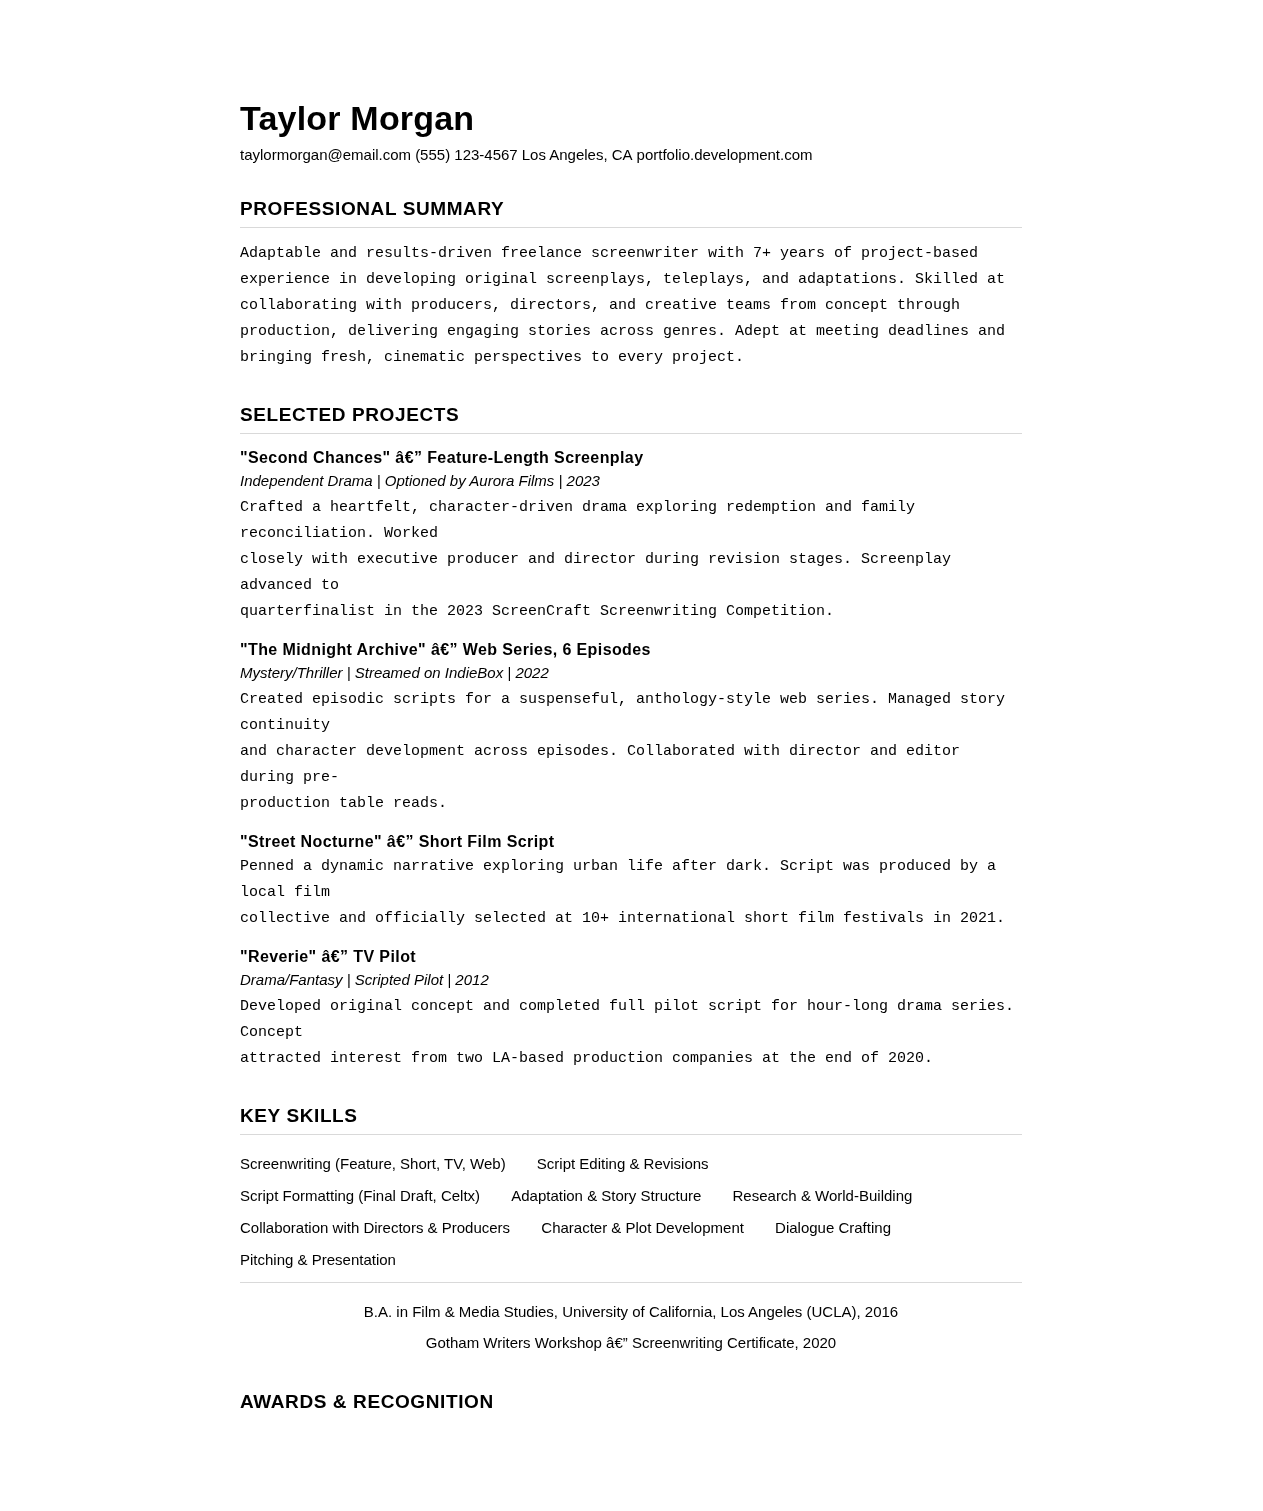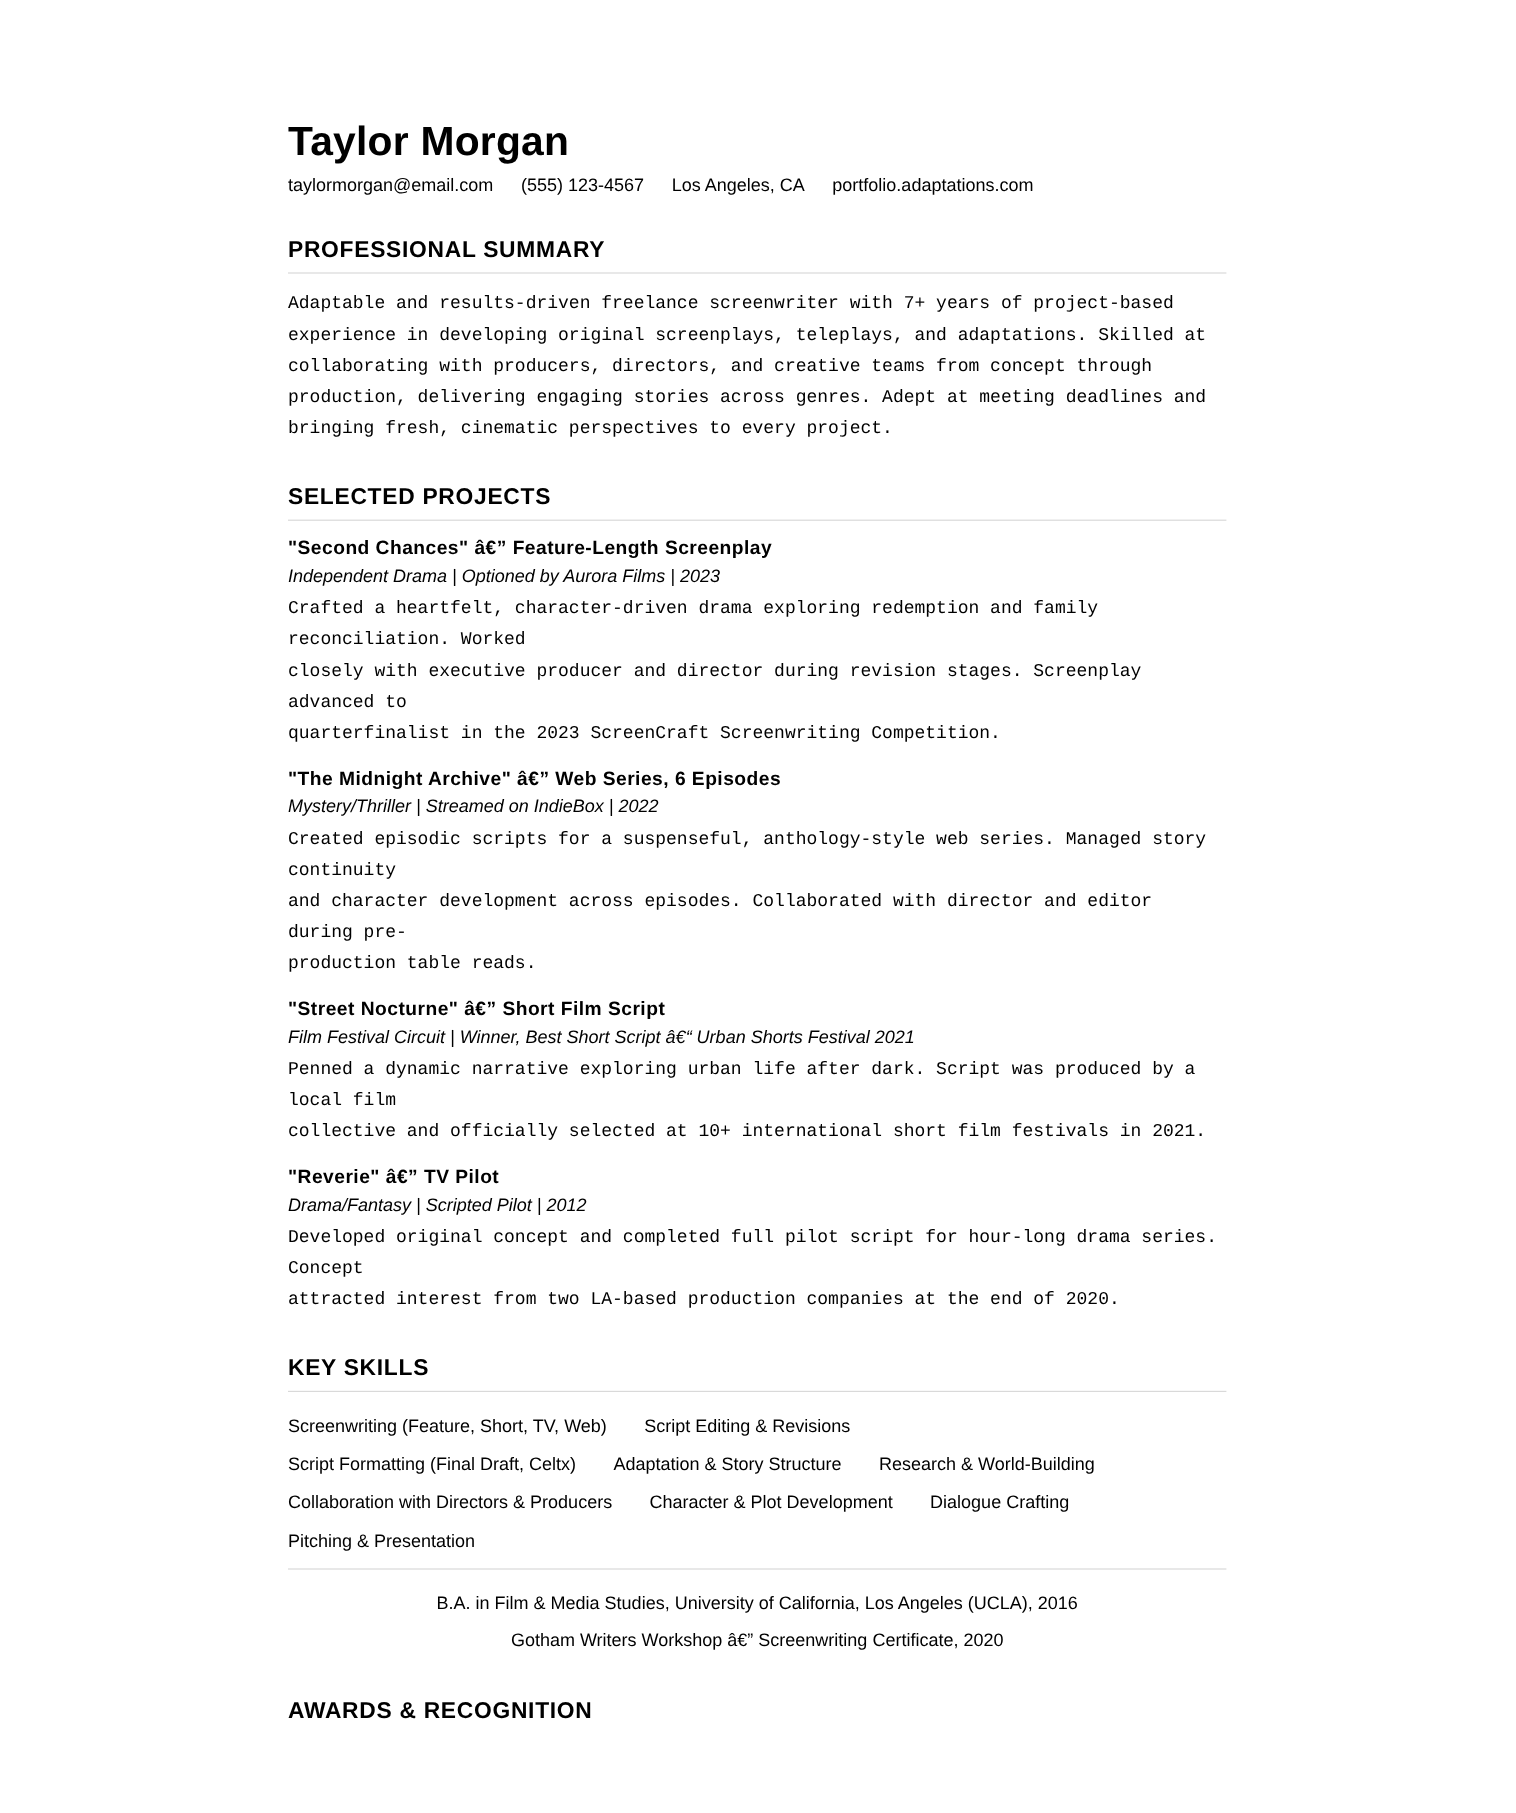--- a/index.html
+++ b/index.html
@@ -22,21 +22,21 @@
   .name {
     margin: 0;
     padding-top: 100px;
     font-size: 34px;
     line-height: 36px;
     font-weight: bold;
     letter-spacing: 0.2px;
   }
   .contact-row {
     display: flex;
-    gap: 23px;
+    gap: 4px;
     margin-top: 9px;
     font-size: 15px;
     line-height: 20px;
   }
   .section-heading {
     margin: 32px 0 0 0;
     font-size: 19px;
     line-height: 24px;
     font-weight: bold;
     letter-spacing: 0.6px;
@@ -91,21 +91,21 @@
 <body>
 
 <div class="resume">
 
   <h1 class="name">Taylor Morgan</h1>
 
   <div class="contact-row">
     <span>taylormorgan@email.com</span>
     <span>(555) 123-4567</span>
     <span>Los Angeles, CA</span>
-    <span>portfolio.adaptations.com</span>
+    <span>portfolio.development.com</span>
   </div>
 
   <h2 class="section-heading">PROFESSIONAL SUMMARY</h2>
   <hr class="rule">
   <p class="body-text">Adaptable and results-driven freelance screenwriter with 7+ years of project-based
 experience in developing original screenplays, teleplays, and adaptations. Skilled at
 collaborating with producers, directors, and creative teams from concept through
 production, delivering engaging stories across genres. Adept at meeting deadlines and
 bringing fresh, cinematic perspectives to every project.</p>
 
@@ -124,21 +124,20 @@
     <div class="project">
       <p class="project-title">"The Midnight Archive" â€” Web Series, 6 Episodes</p>
       <p class="project-meta">Mystery/Thriller | Streamed on IndieBox | 2022</p>
       <p class="body-text">Created episodic scripts for a suspenseful, anthology-style web series. Managed story continuity
 and character development across episodes. Collaborated with director and editor during pre-
 production table reads.</p>
     </div>
 
     <div class="project">
       <p class="project-title">"Street Nocturne" â€” Short Film Script</p>
-      <p class="project-meta">Film Festival Circuit | Winner, Best Short Script â€“ Urban Shorts Festival 2021</p>
       <p class="body-text">Penned a dynamic narrative exploring urban life after dark. Script was produced by a local film
 collective and officially selected at 10+ international short film festivals in 2021.</p>
     </div>
 
     <div class="project">
       <p class="project-title">"Reverie" â€” TV Pilot</p>
       <p class="project-meta">Drama/Fantasy | Scripted Pilot | 2012</p>
       <p class="body-text">Developed original concept and completed full pilot script for hour-long drama series. Concept
 attracted interest from two LA-based production companies at the end of 2020.</p>
     </div>

